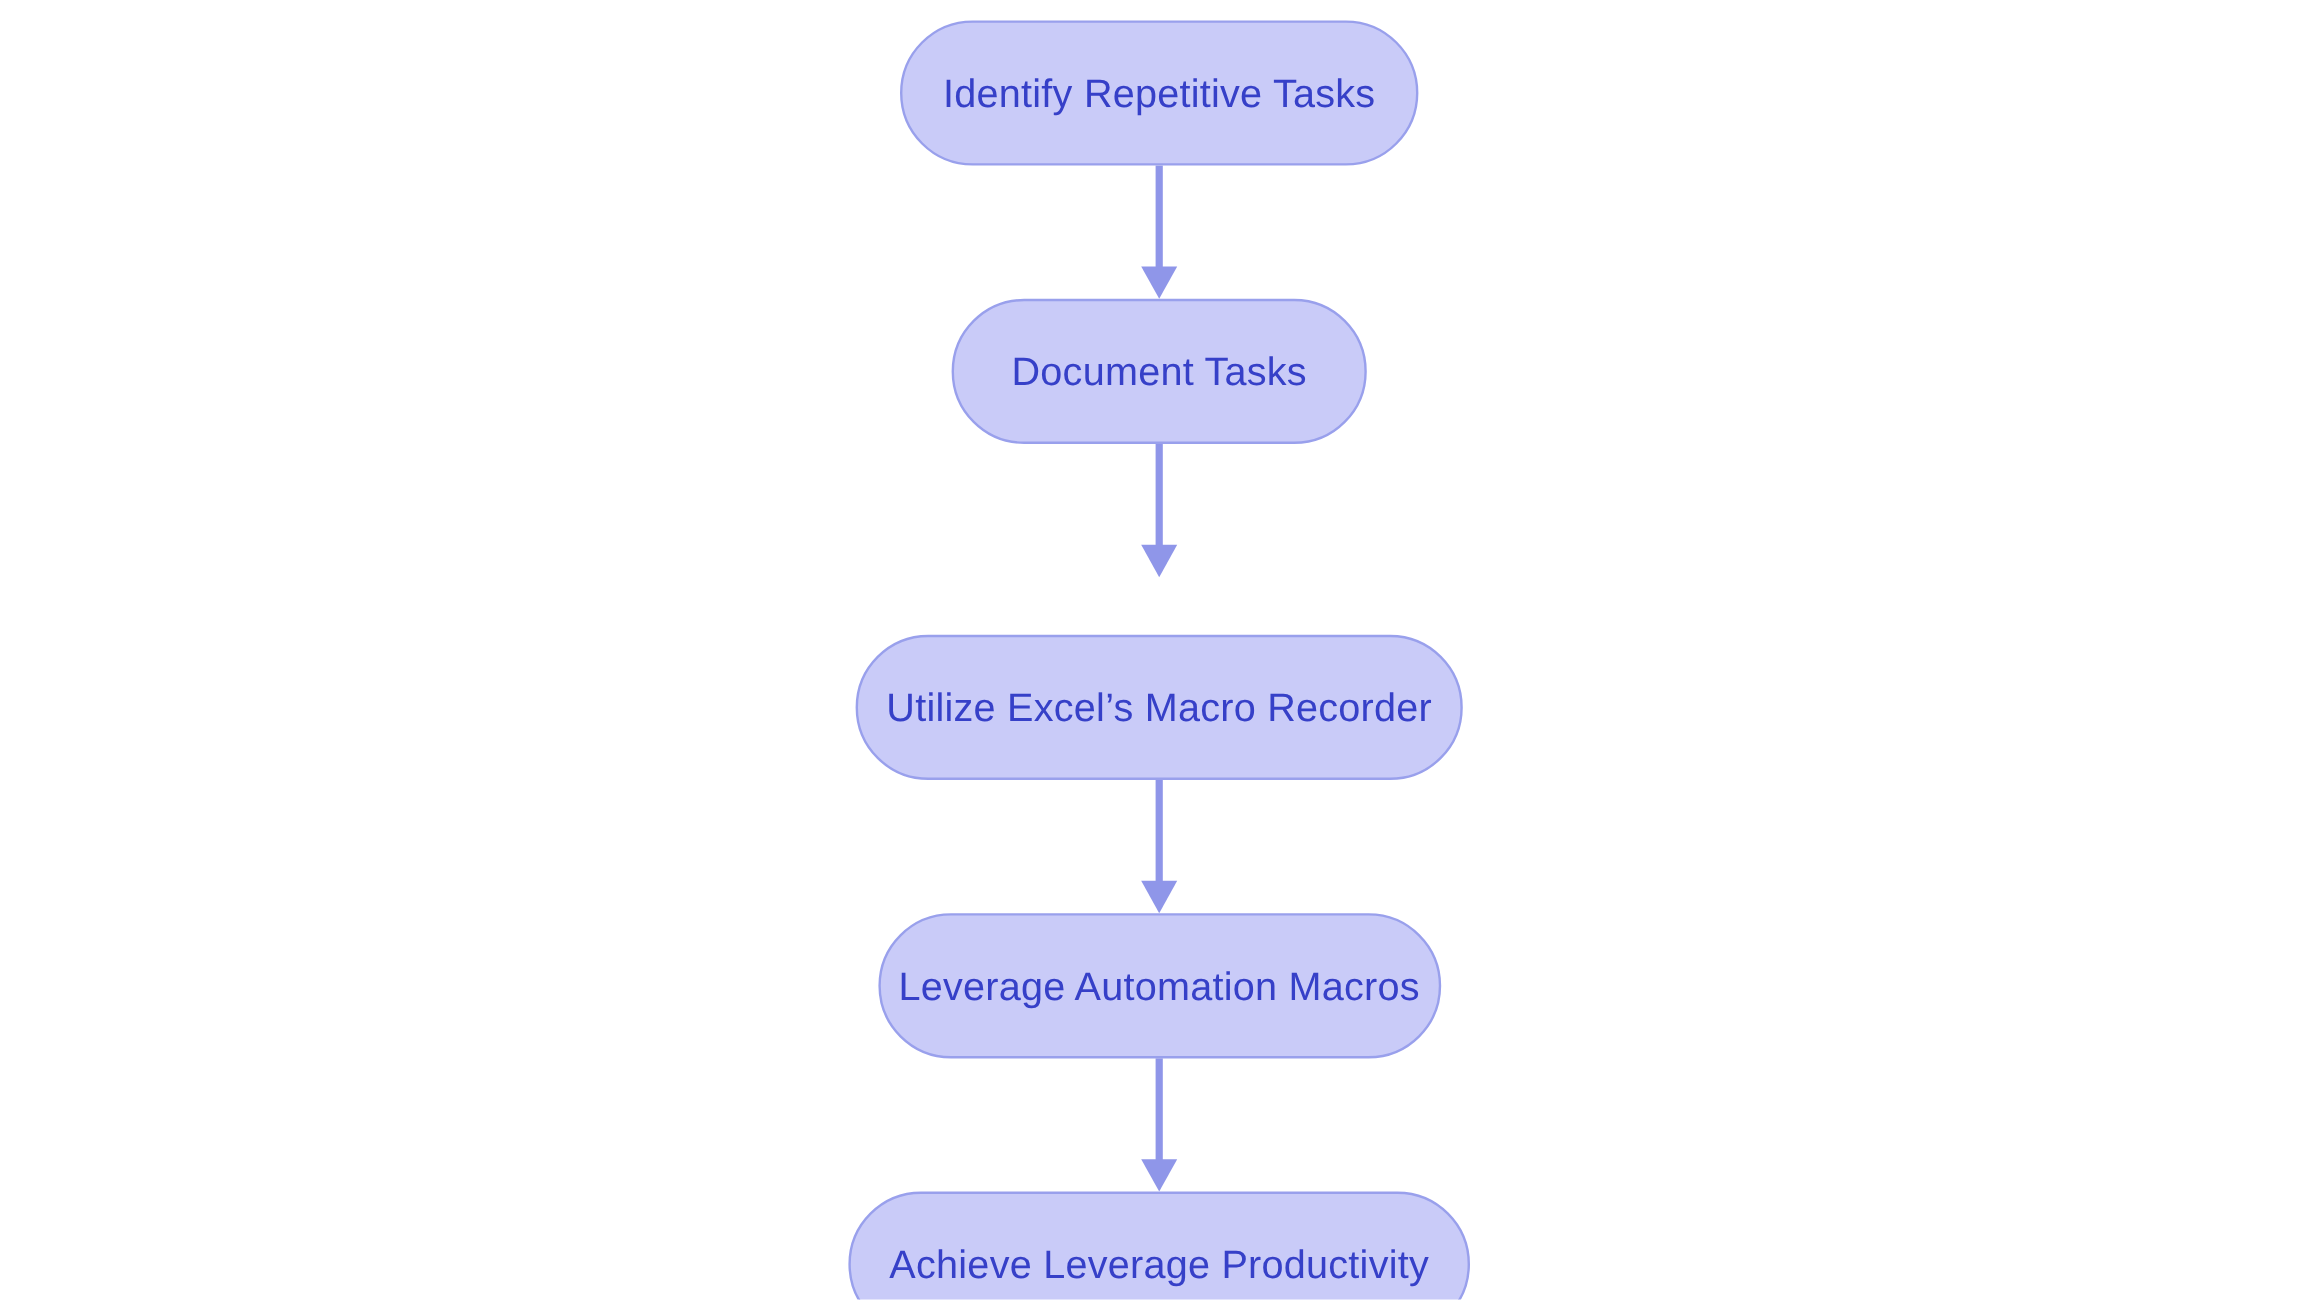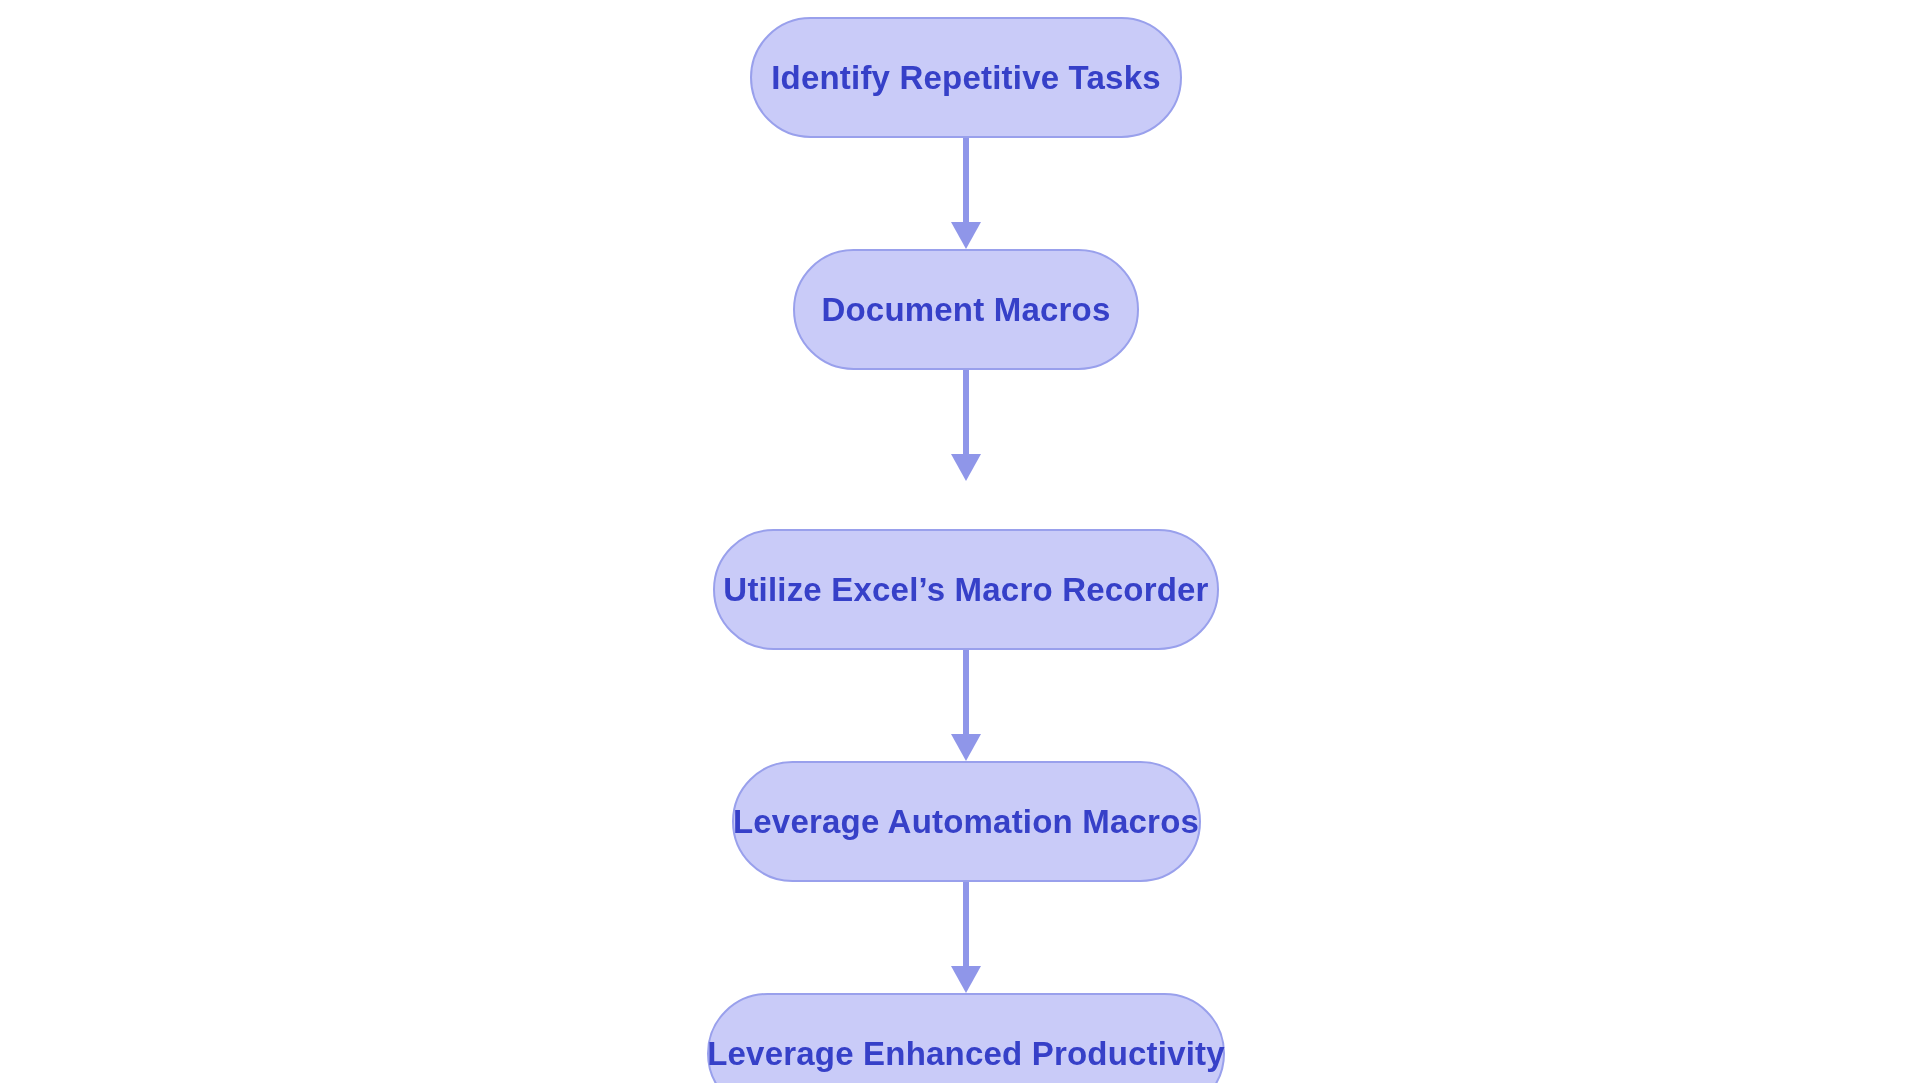--- a/index.html
+++ b/index.html
@@ -2,21 +2,21 @@
 <html style="--bg: #ffffff; --node-fill: #c9cbf8; --node-stroke: #99a0ec; --node-text: #3640c8; --arrow: #8f96e9;"><head>
 <meta charset="utf-8">
 <style>
   :root {
     --bg: #ffffff;
     --node-fill: #c9cbf8;
     --node-stroke: #99a0ec;
     --node-text: #3640c8;
     --arrow: #8f96e9;
   }
-  * { box-sizing: border-box; font-weight: bold; }
+  * { box-sizing: border-box; }
   html, body {
     margin: 0;
     padding: 0;
   }
   body {
     width: 1920px;
     height: 1083px;
     background: var(--bg);
     overflow: hidden;
     font-family: "Liberation Sans", sans-serif;
@@ -86,21 +86,21 @@
     <div class="node w0">
       <span>Identify Repetitive Tasks</span>
     </div>
 
     <div class="arrow">
       <div class="stem"></div>
       <div class="head"></div>
     </div>
 
     <div class="node w1">
-      <span>Document Macros</span>
+      <span>Document Tasks</span>
     </div>
 
     <div class="arrow">
       <div class="stem"></div>
       <div class="head"></div>
     </div>
 
     <div class="node w2">
       <span>Utilize Excel’s Macro Recorder</span>
     </div>
@@ -113,17 +113,17 @@
     <div class="node w3">
       <span>Leverage Automation Macros</span>
     </div>
 
     <div class="arrow">
       <div class="stem"></div>
       <div class="head"></div>
     </div>
 
     <div class="node w4">
-      <span>Leverage Enhanced Productivity</span>
+      <span>Achieve Leverage Productivity</span>
     </div>
 
   </div>
 </div>
 
 </body></html>

